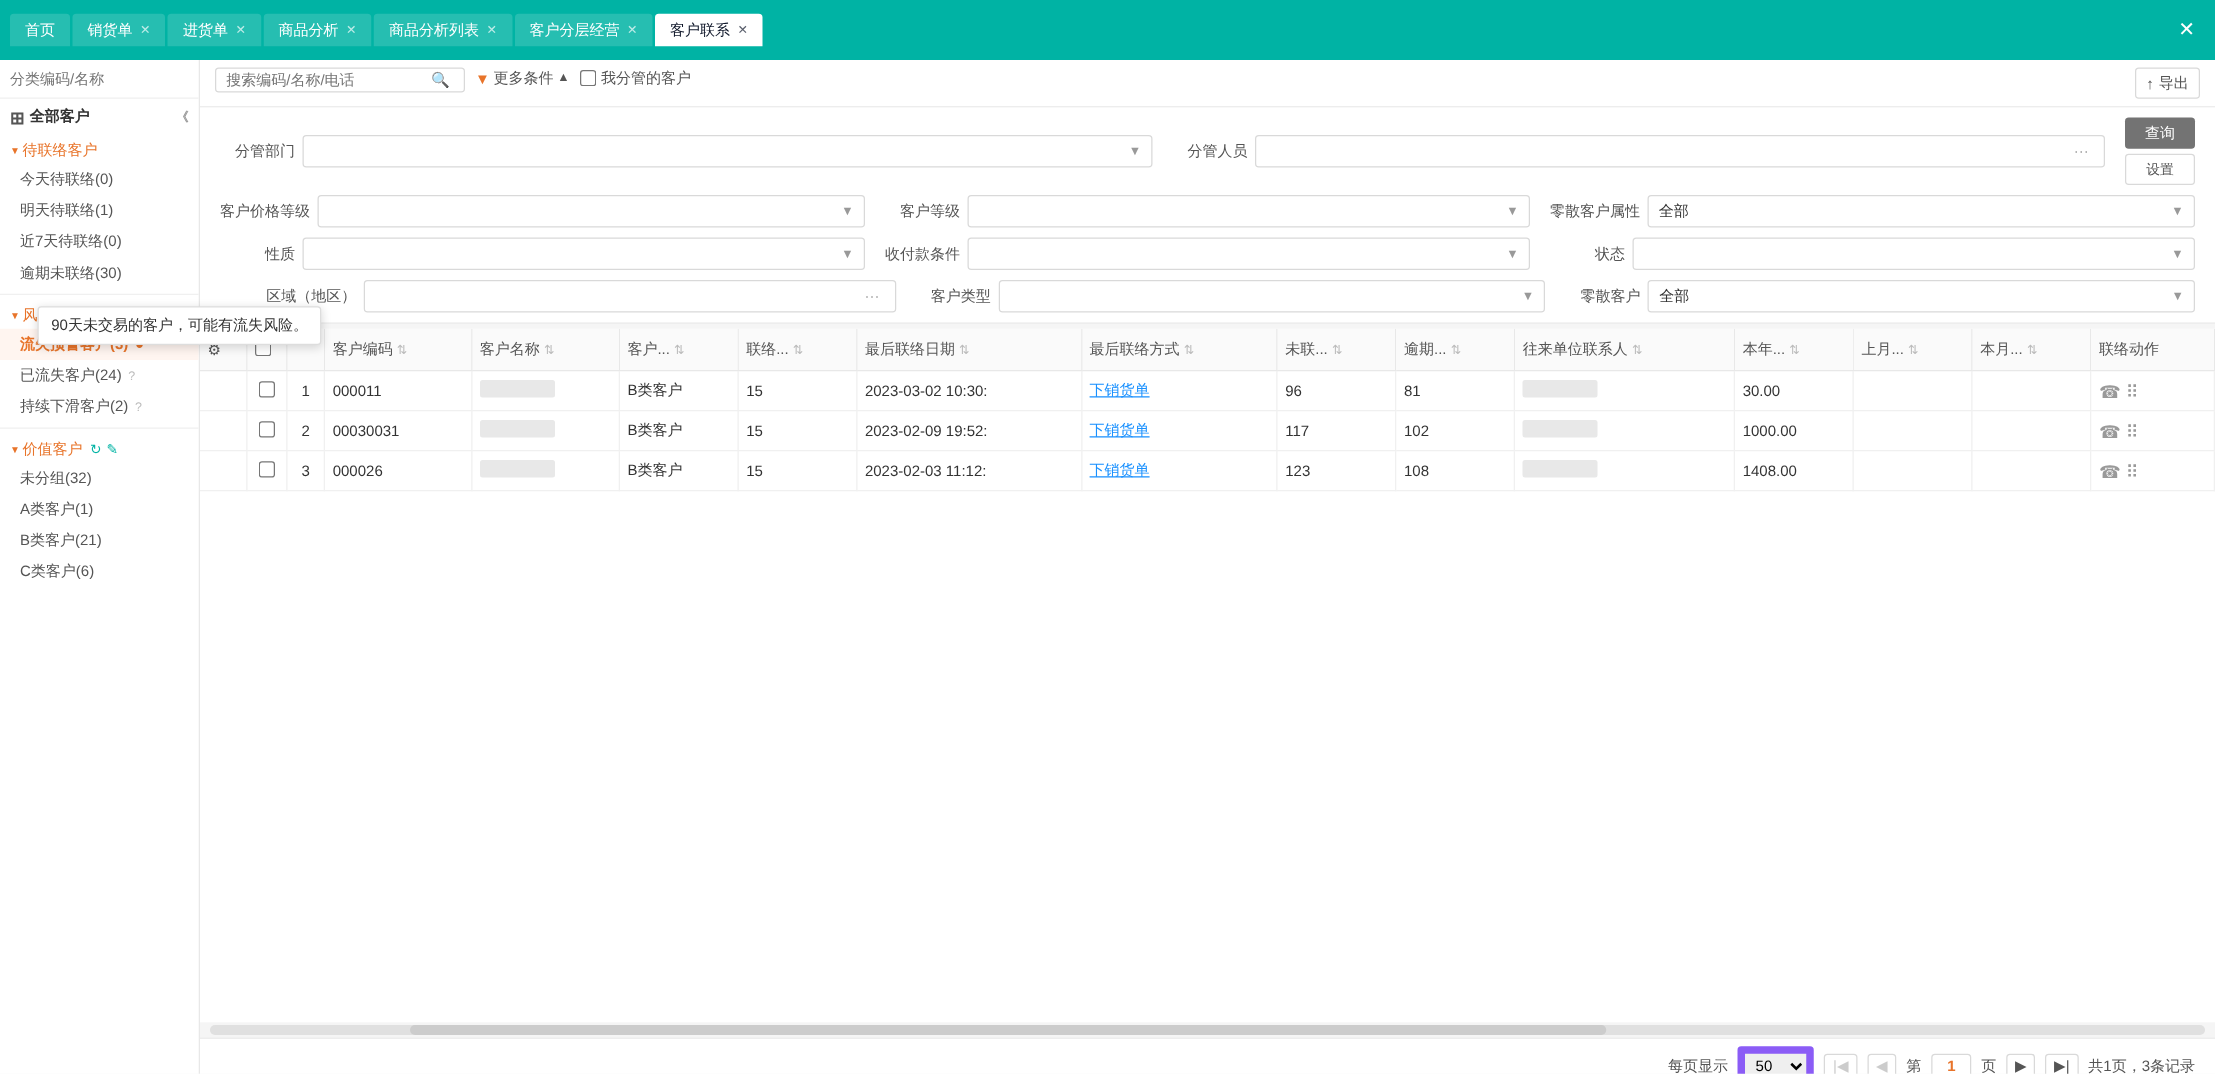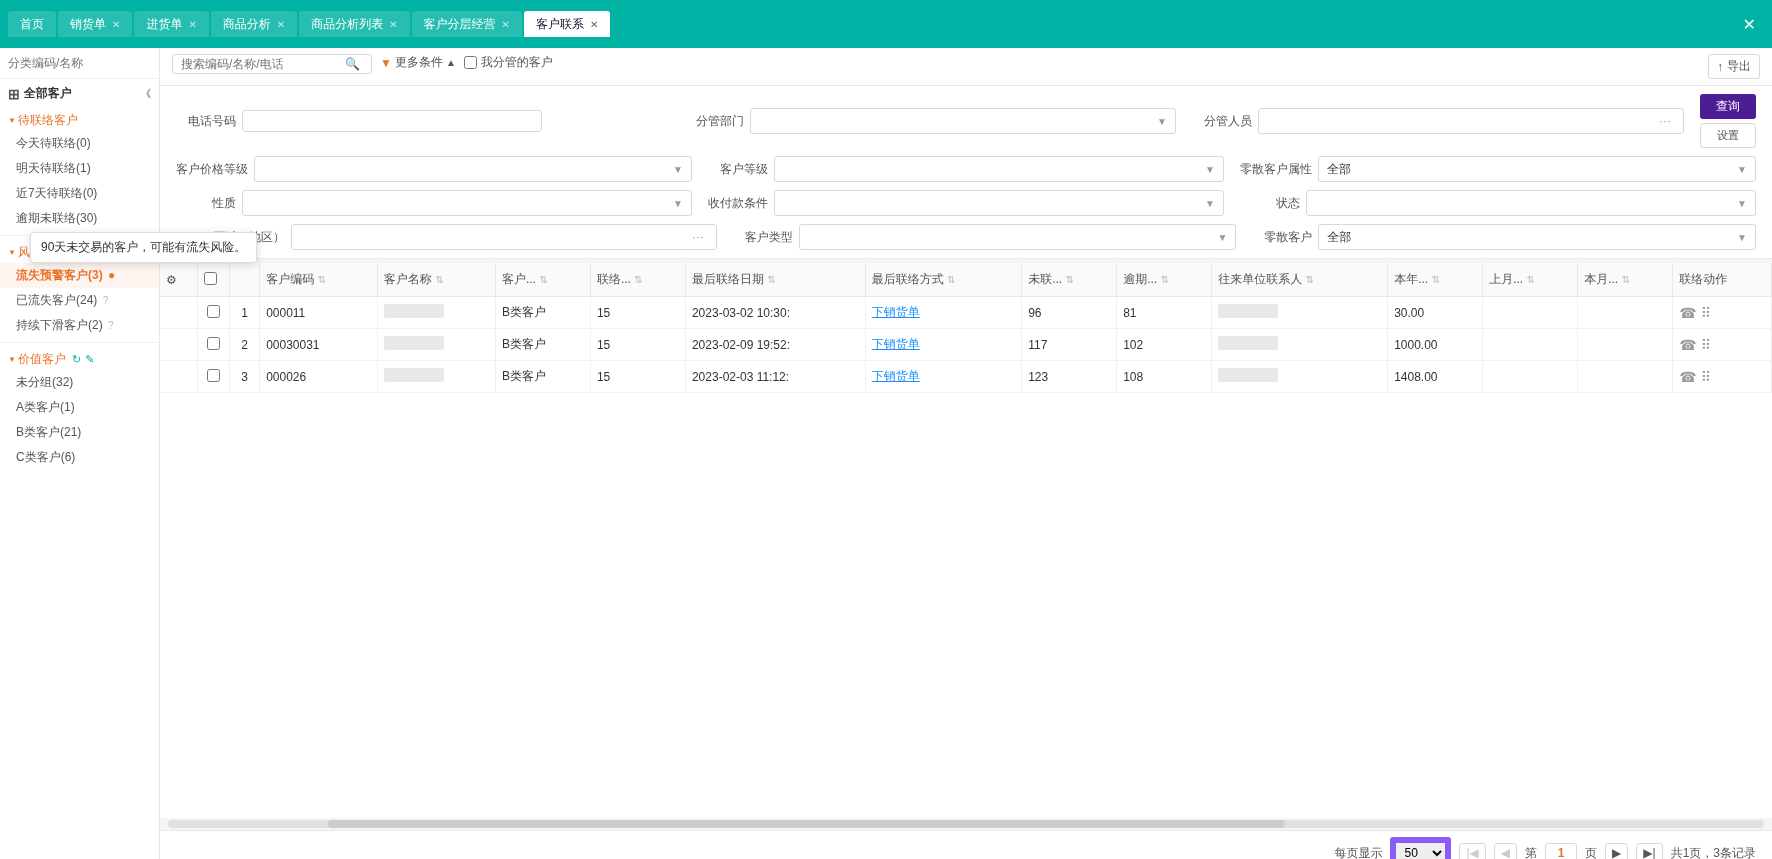--- a/index.html
+++ b/index.html
@@ -108,21 +108,21 @@
     }
     .sidebar-item.active::before {
       content: '';
     }
     .sidebar-divider { height: 1px; background: #f0f0f0; margin: 4px 0; }
 
     
     .tooltip-box {
       position: absolute;
       left: 30px;
-      top: 232px;
+      top: 245px;
       background: #fff;
       border: 1px solid #ddd;
       border-radius: 3px;
       padding: 6px 10px;
       font-size: 12px;
       color: #333;
       box-shadow: 0 2px 8px rgba(0,0,0,0.15);
       z-index: 100;
       white-space: nowrap;
     }
@@ -240,21 +240,21 @@
       min-height: 26px;
     }
     .filter-select .down-arrow { color: #999; font-size: 10px; }
     .filter-actions {
       display: flex;
       flex-direction: column;
       gap: 4px;
       justify-content: center;
     }
     .btn-query {
-      background: #4c1d95;
+      background: #737373;
       color: #fff;
       border: none;
       border-radius: 3px;
       padding: 4px 16px;
       cursor: pointer;
       font-size: 12px;
     }
     .btn-settings {
       background: #fff;
       color: #555;
@@ -510,24 +510,20 @@
       <div class="search-spacer"></div>
       <div class="export-btn">
         <span>↑</span>
         <span>导出</span>
       </div>
     </div>
 
     <div class="filter-panel">
 
       <div class="filter-row">
-        <div class="filter-field">
-          <label>电话号码</label>
-          <input class="filter-input" type="text" style="max-width: 300px;">
-        </div>
         <div class="filter-field">
           <label>分管部门</label>
           <div class="filter-select">
             <span></span>
             <span class="down-arrow">▼</span>
           </div>
         </div>
         <div class="filter-field">
           <label>分管人员</label>
           <div class="filter-select">

